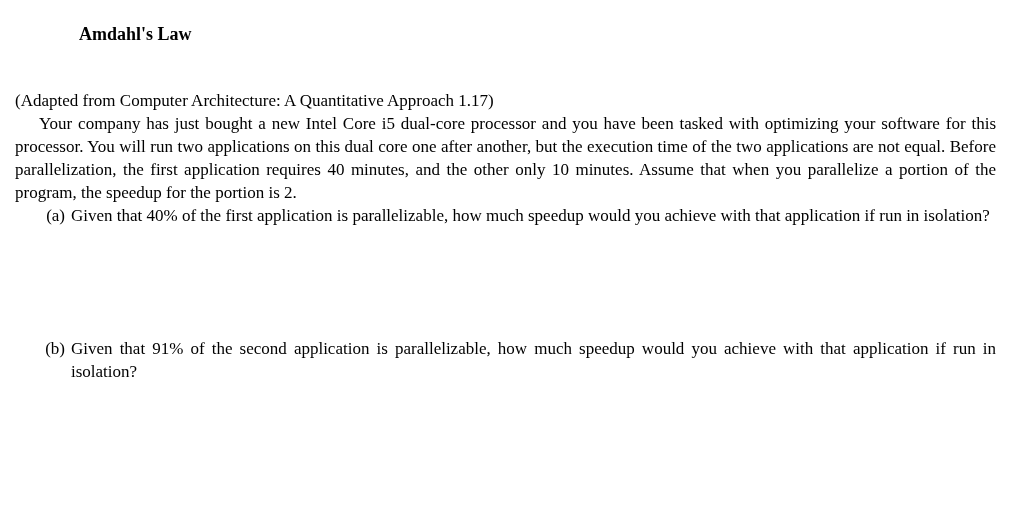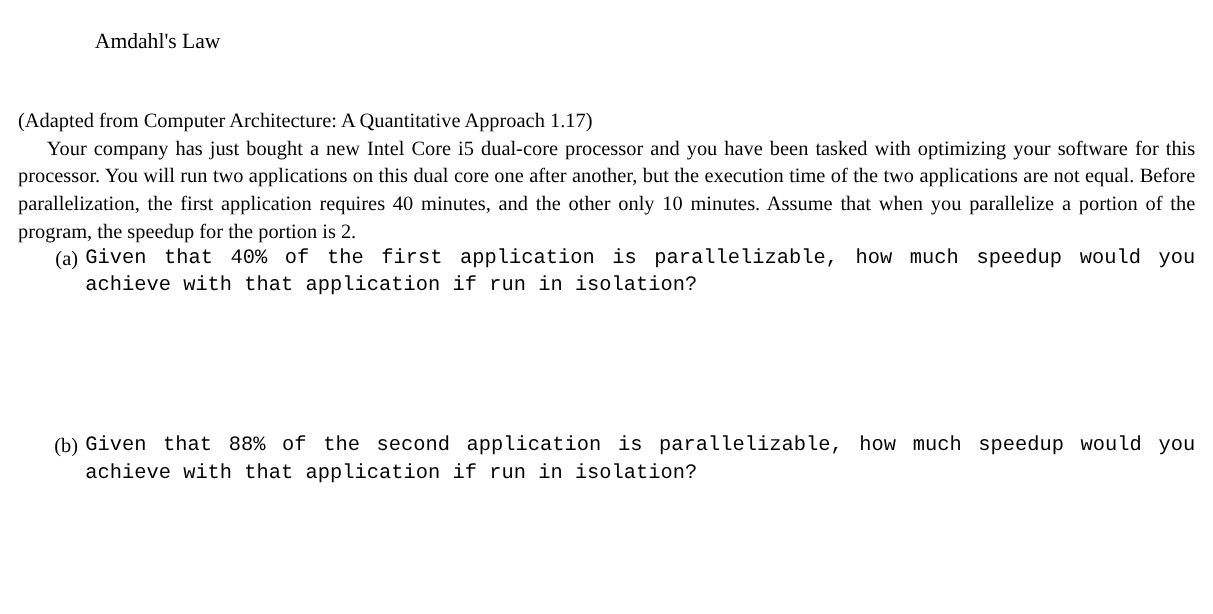--- a/index.html
+++ b/index.html
@@ -11,21 +11,21 @@
       width: 1011px;
       height: 512px;
       background: #ffffff;
       font-family: "Computer Modern", "Latin Modern", Georgia, "Times New Roman", serif;
       font-size: 17px;
       line-height: 1.35;
       color: #000000;
       padding: 22px 15px 10px 15px;
     }
     .section-title {
-      font-weight: normal;
+      font-weight: bold;
       font-size: 18px;
       margin-left: 64px;
       margin-bottom: 12px;
     }
     .intro-source {
       margin-bottom: 0px;
       margin-top: 44px;
     }
     .intro-body {
       text-align: justify;
@@ -44,33 +44,32 @@
       margin-bottom: 0;
     }
     .question-label {
       flex: 0 0 28px;
       text-align: right;
       padding-right: 6px;
     }
     .question-text {
       flex: 1;
       text-align: justify;
-      font-family: Liberation Mono, monospace;
     }
   </style>
 </head>
 <body>
 
 <div class="section-title">Amdahl's Law</div>
 
 <div class="intro-source">(Adapted from Computer Architecture: A Quantitative Approach 1.17)</div>
 <div class="intro-body">Your company has just bought a new Intel Core i5 dual-core processor and you have been tasked with optimizing your software for this processor. You will run two applications on this dual core one after another, but the execution time of the two applications are not equal. Before parallelization, the first application requires 40 minutes, and the other only 10 minutes. Assume that when you parallelize a portion of the program, the speedup for the portion is 2.</div>
 
 <ol class="question-list">
   <li class="question-item">
     <span class="question-label">(a)</span>
     <span class="question-text">Given that 40% of the first application is parallelizable, how much speedup would you achieve with that application if run in isolation?</span>
   </li>
   <li class="question-item">
     <span class="question-label">(b)</span>
-    <span class="question-text">Given that 88% of the second application is parallelizable, how much speedup would you achieve with that application if run in isolation?</span>
+    <span class="question-text">Given that 91% of the second application is parallelizable, how much speedup would you achieve with that application if run in isolation?</span>
   </li>
 </ol>
 
 </body></html>

